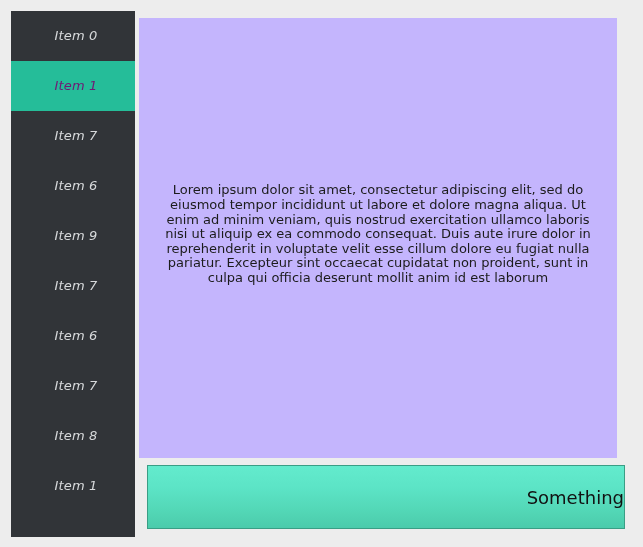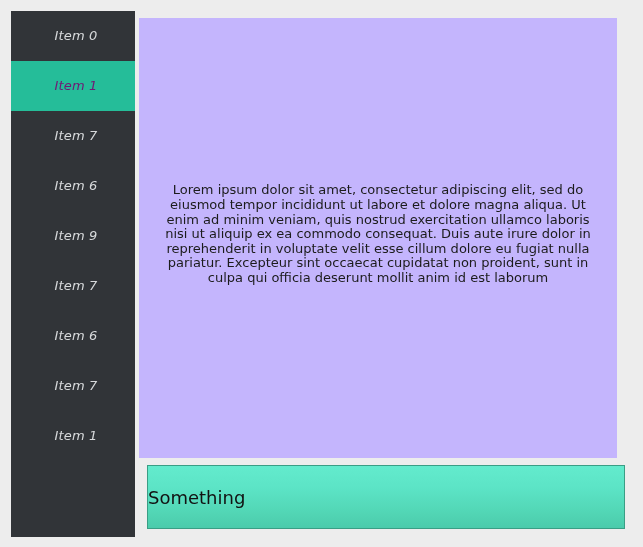--- a/index.html
+++ b/index.html
@@ -72,21 +72,21 @@
     width: 478px;
     height: 64px;
     box-sizing: border-box;
     border: 1px solid #3a9e85;
     background: linear-gradient(to bottom, #63ebcd 0%, #5ce4c6 35%, #52d6b5 75%, #4bcbab 100%);
     color: #121212;
     font-size: 18px;
     font-family: "DejaVu Sans", sans-serif;
     display: flex;
     align-items: center;
-    justify-content: flex-start;
+    justify-content: flex-end;
     padding: 0;
     cursor: pointer;
   }
 </style>
 </head>
 <body>
 
 <div id="sidebar">
   <div class="sidebar-item">
     <span>Item 0</span>
@@ -106,20 +106,23 @@
   <div class="sidebar-item">
     <span>Item 7</span>
   </div>
   <div class="sidebar-item">
     <span>Item 6</span>
   </div>
   <div class="sidebar-item">
     <span>Item 7</span>
   </div>
   <div class="sidebar-item">
+    <span>Item 8</span>
+  </div>
+  <div class="sidebar-item">
     <span>Item 1</span>
   </div>
 </div>
 
 <div id="content-panel">
   <p id="body-text">Lorem ipsum dolor sit amet, consectetur adipiscing elit, sed do eiusmod tempor incididunt ut labore et dolore magna aliqua. Ut enim ad minim veniam, quis nostrud exercitation ullamco laboris nisi ut aliquip ex ea commodo consequat. Duis aute irure dolor in reprehenderit in voluptate velit esse cillum dolore eu fugiat nulla pariatur. Excepteur sint occaecat cupidatat non proident, sunt in culpa qui officia deserunt mollit anim id est laborum</p>
 </div>
 
 <button id="something-button">
   <span>Something</span>

